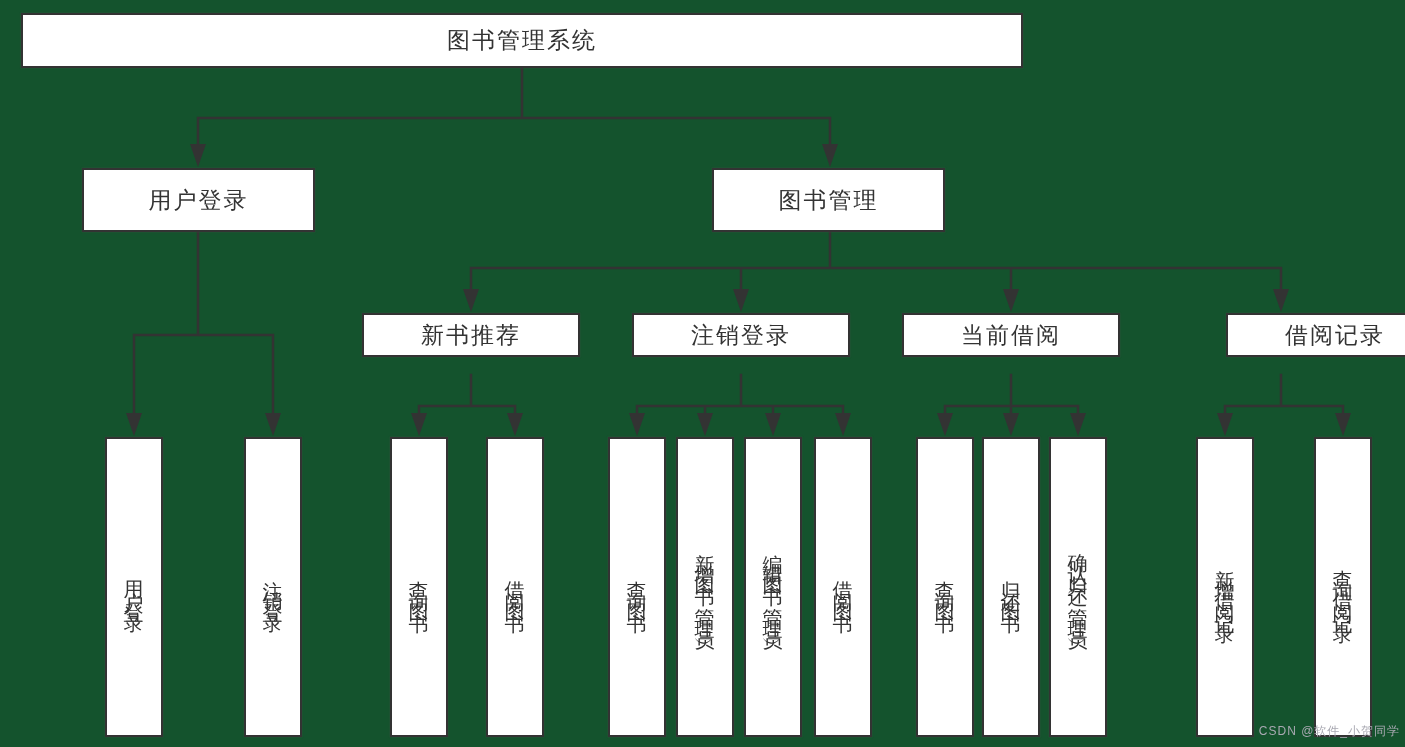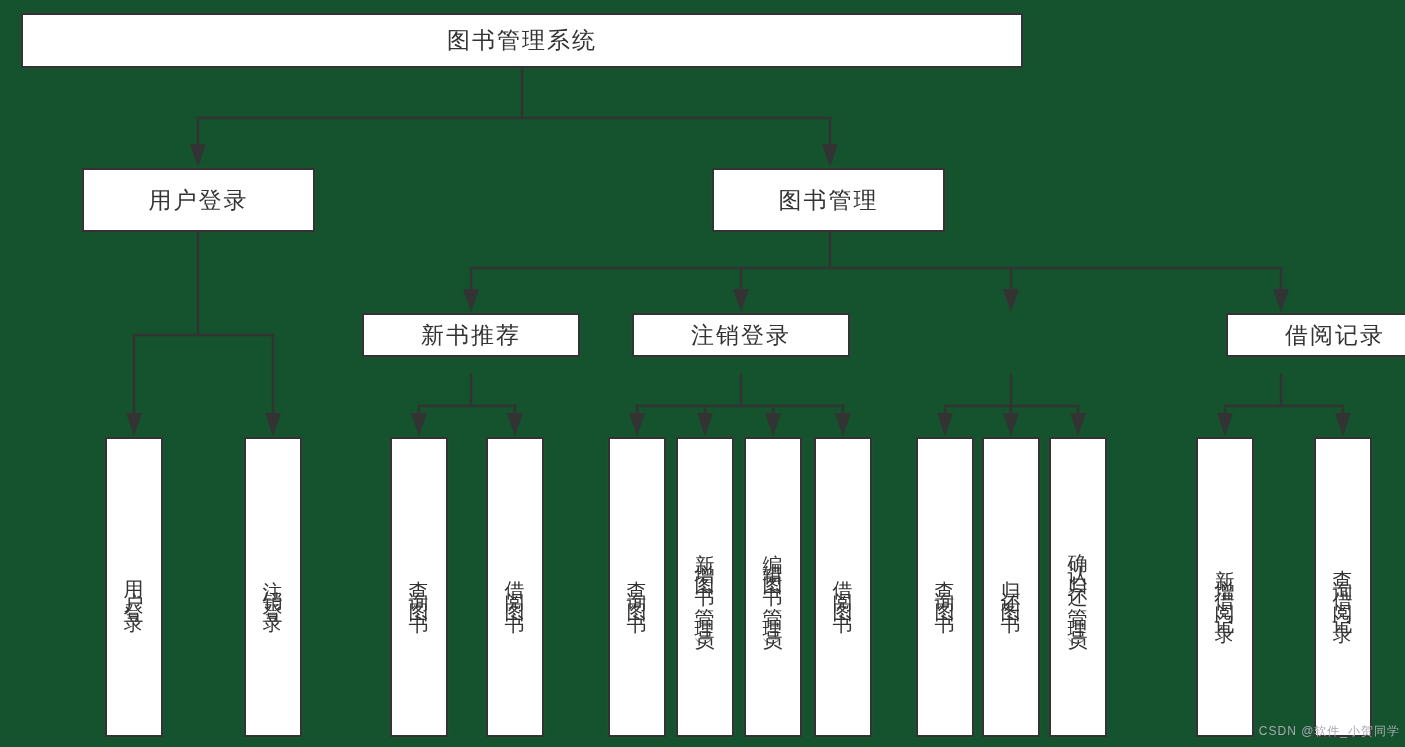--- a/index.html
+++ b/index.html
@@ -118,20 +118,23 @@
   <div class="node h-node l2-node" style="left:712px">
     <span>图书管理</span>
   </div>
 
   <div class="node h-node l3-node" style="left:362px">
     <span>新书推荐</span>
   </div>
   <div class="node h-node l3-node" style="left:632px">
     <span>注销登录</span>
   </div>
+  <div class="node h-node l3-node" style="left:902px">
+    <span>当前借阅</span>
+  </div>
   <div class="node h-node l3-node" style="left:1226px">
     <span>借阅记录</span>
   </div>
 
   <div class="node leaf" style="left:105px">用户登录</div>
   <div class="node leaf" style="left:244px">注销登录</div>
   <div class="node leaf" style="left:390px">查询图书</div>
   <div class="node leaf" style="left:486px">借阅图书</div>
   <div class="node leaf" style="left:608px">查询图书</div>
   <div class="node leaf" style="left:676px">新增图书（管理员）</div>

